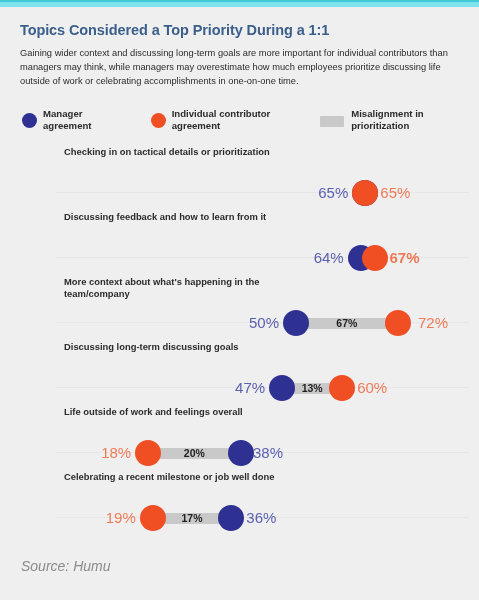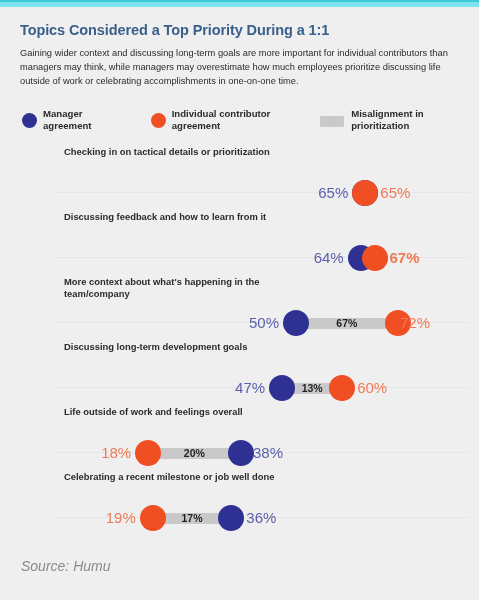--- a/index.html
+++ b/index.html
@@ -227,25 +227,25 @@
     </div>
     <div class="row">
       <div class="row-label">More context about what's happening in the team/company</div>
       <div class="row-sep"></div>
       <div class="row-track">
         <div class="gap-bar" style="left: 252px; width: 101.64px; background: rgb(201, 201, 201);"></div>
         <div class="gap-label" style="left: 252px; width: 101.64px;">67%</div>
         <div class="dot dot-manager" style="left: 239px;"></div>
         <div class="dot dot-ic" style="left: 340.64px;"></div>
         <div class="val val-manager" style="left: 0px; width: 235px; text-align: right;">50%</div>
-        <div class="val val-ic" style="left: 356px; text-align: left;">72%</div>
-      </div>
-    </div>
-    <div class="row">
-      <div class="row-label">Discussing long-term development goals</div>
+        <div class="val val-ic" style="left: 374px; text-align: left;">72%</div>
+      </div>
+    </div>
+    <div class="row">
+      <div class="row-label">Discussing long-term discussing goals</div>
       <div class="row-sep"></div>
       <div class="row-track">
         <div class="gap-bar" style="left: 238.14px; width: 60.06px; background: rgb(201, 201, 201);"></div>
         <div class="gap-label" style="left: 238.14px; width: 60.06px;">13%</div>
         <div class="dot dot-manager" style="left: 225.14px;"></div>
         <div class="dot dot-ic" style="left: 285.2px;"></div>
         <div class="val val-manager" style="left: 0px; width: 221.14px; text-align: right;">47%</div>
         <div class="val val-ic" style="left: 313.2px; text-align: right;">60%</div>
       </div>
     </div>

